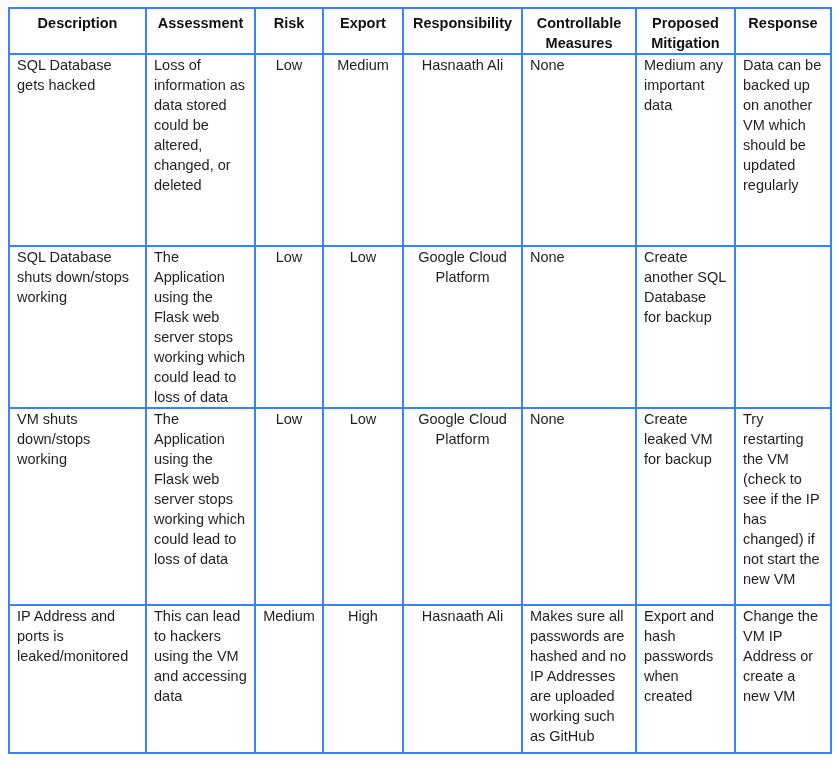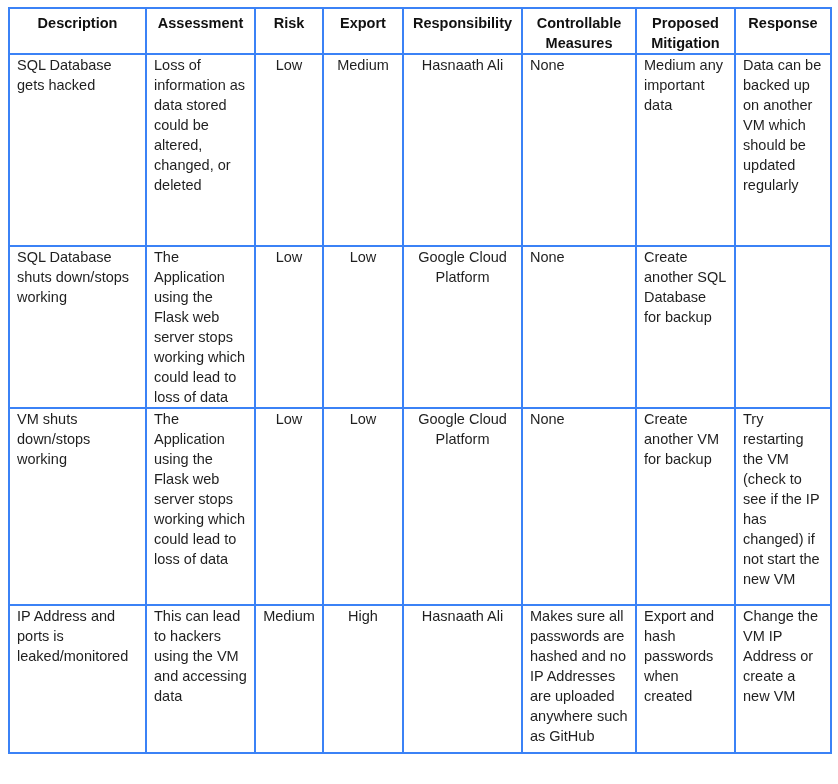--- a/index.html
+++ b/index.html
@@ -92,28 +92,28 @@
           <td class="align-left">Create another SQL Database for backup</td>
           <td class="align-left"></td>
         </tr>
         <tr style="height: 197px; margin-top: 20px;">
           <td class="align-left">VM shuts down/stops working</td>
           <td class="align-left">The Application using the Flask web server stops working which could lead to loss of data</td>
           <td class="align-center">Low</td>
           <td class="align-center">Low</td>
           <td class="align-center">Google Cloud Platform</td>
           <td class="align-left">None</td>
-          <td class="align-left">Create another VM for backup</td>
+          <td class="align-left">Create leaked VM for backup</td>
           <td class="align-left">Try restarting the VM (check to see if the IP has changed) if not start the new VM</td>
         </tr>
         <tr style="height: 148px;">
           <td class="align-left">IP Address and ports is leaked/monitored</td>
           <td class="align-left">This can lead to hackers using the VM and accessing data</td>
           <td class="align-center">Medium</td>
           <td class="align-center">High</td>
           <td class="align-center">Hasnaath Ali</td>
-          <td class="align-left">Makes sure all passwords are hashed and no IP Addresses are uploaded anywhere such as GitHub</td>
+          <td class="align-left">Makes sure all passwords are hashed and no IP Addresses are uploaded working such as GitHub</td>
           <td class="align-left">Export and hash passwords when created</td>
           <td class="align-left">Change the VM IP Address or create a new VM</td>
         </tr>
       </tbody>
   </table>
 </div>
 
 </body></html>

